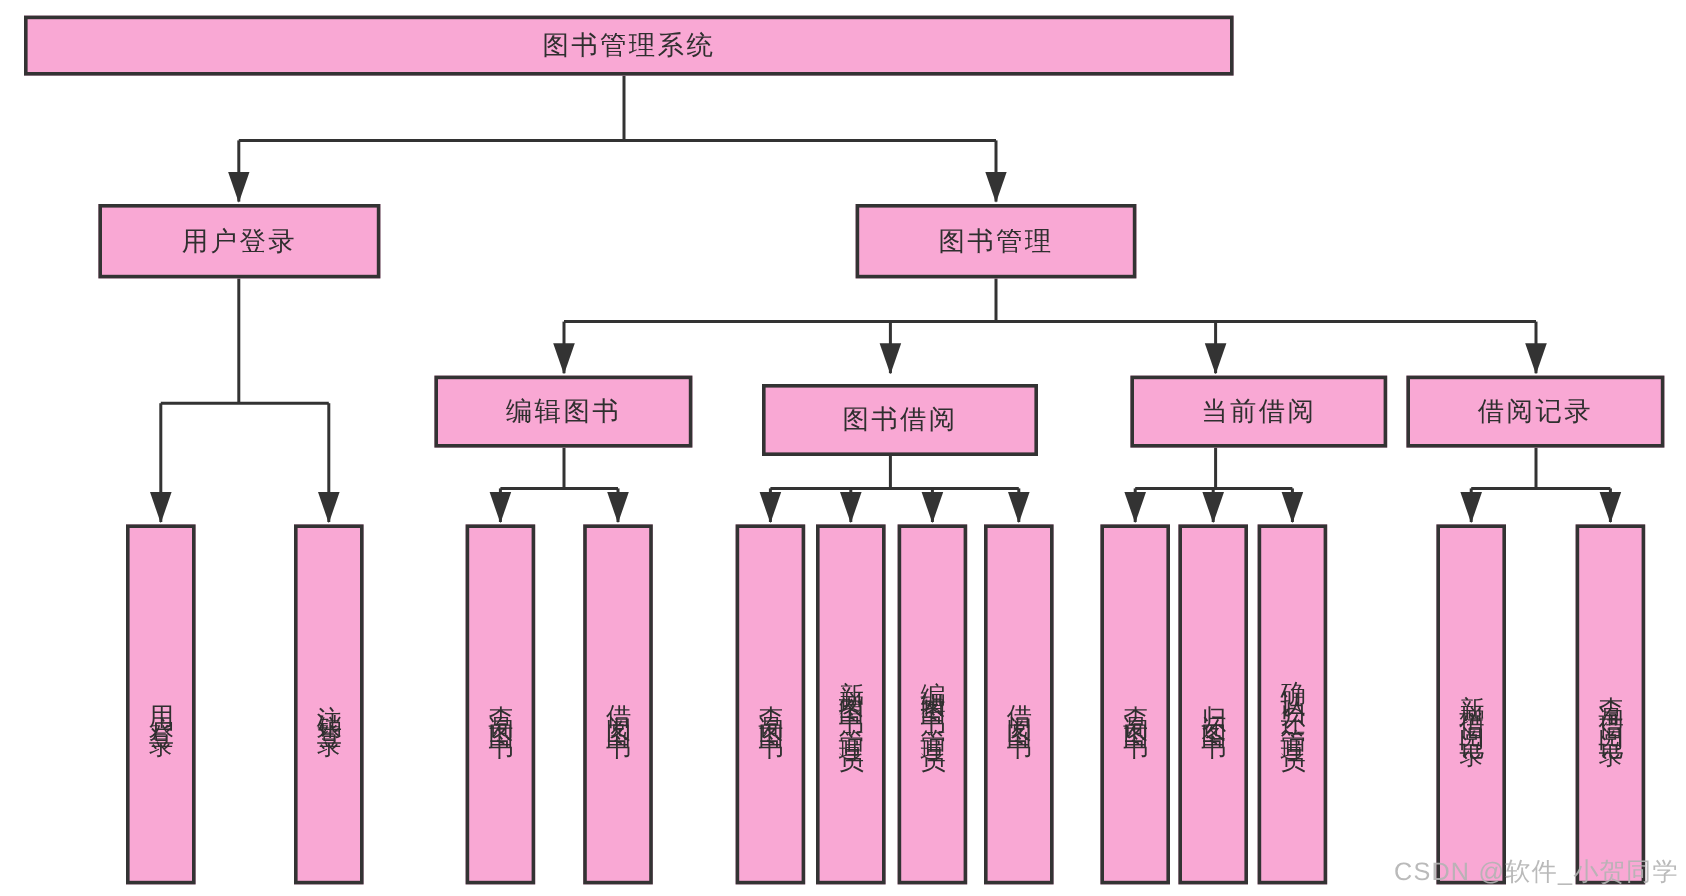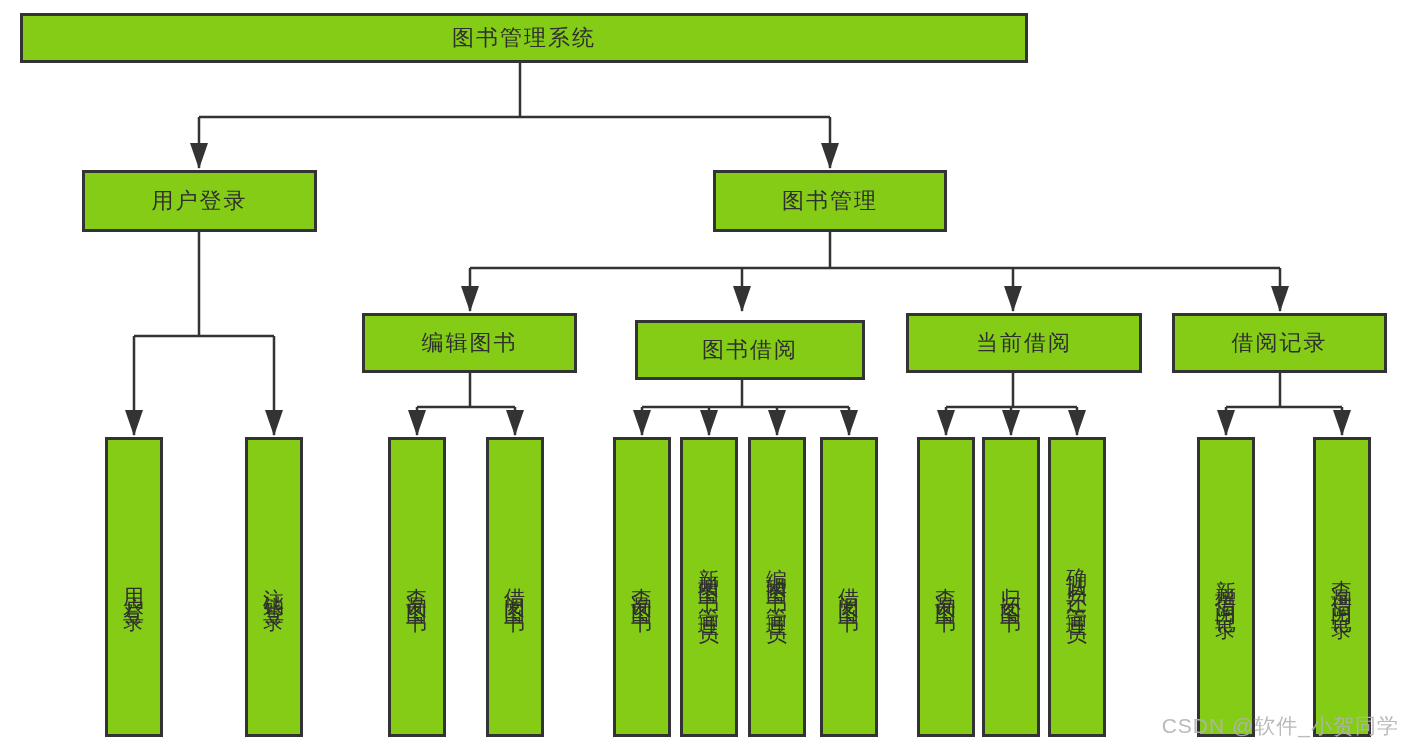--- a/index.html
+++ b/index.html
@@ -18,21 +18,21 @@
   #wires {
     position: absolute;
     left: 0;
     top: 0;
     pointer-events: none;
   }
   .box {
     position: absolute;
     box-sizing: border-box;
     border: 3px solid #333333;
-    background: #84cc16;
+    background: #f9a8d4;
     display: flex;
     align-items: center;
     justify-content: center;
     color: #2f2f2f;
   }
   .hbox span {
     font-size: 22px;
     letter-spacing: 2px;
     white-space: nowrap;
   }
@@ -119,21 +119,21 @@
   <div class="box hbox" style="left:713px; top:170px; width:234px; height:62px;justify-content:center;">
     <span>图书管理</span>
   </div>
 
   <div class="box hbox" style="left:362px; top:313px; width:215px; height:60px;">
     <span>编辑图书</span>
   </div>
   <div class="box hbox" style="left:635px; top:320px; width:230px; height:60px;">
     <span>图书借阅</span>
   </div>
-  <div class="box hbox" style="left:906px; top:313px; width:236px; height:60px;">
+  <div class="box hbox" style="left:942px; top:313px; width:214px; height:60px;">
     <span>当前借阅</span>
   </div>
   <div class="box hbox" style="left:1172px; top:313px; width:215px; height:60px;">
     <span>借阅记录</span>
   </div>
 
   <div class="box vbox" style="left:105px; top:437px; width:58px; height:300px;">
     <span>用户登录</span>
   </div>
   <div class="box vbox" style="left:245px; top:437px; width:58px; height:300px;">

